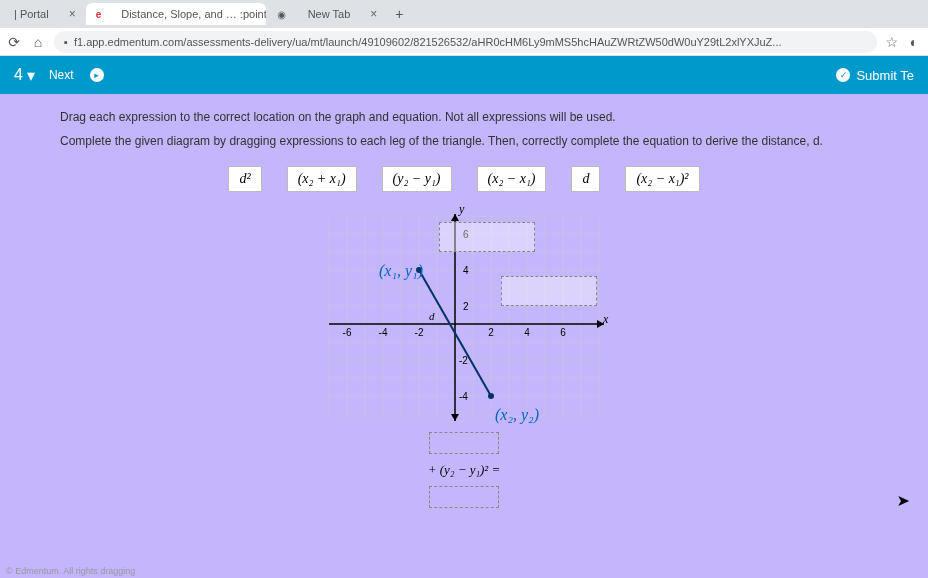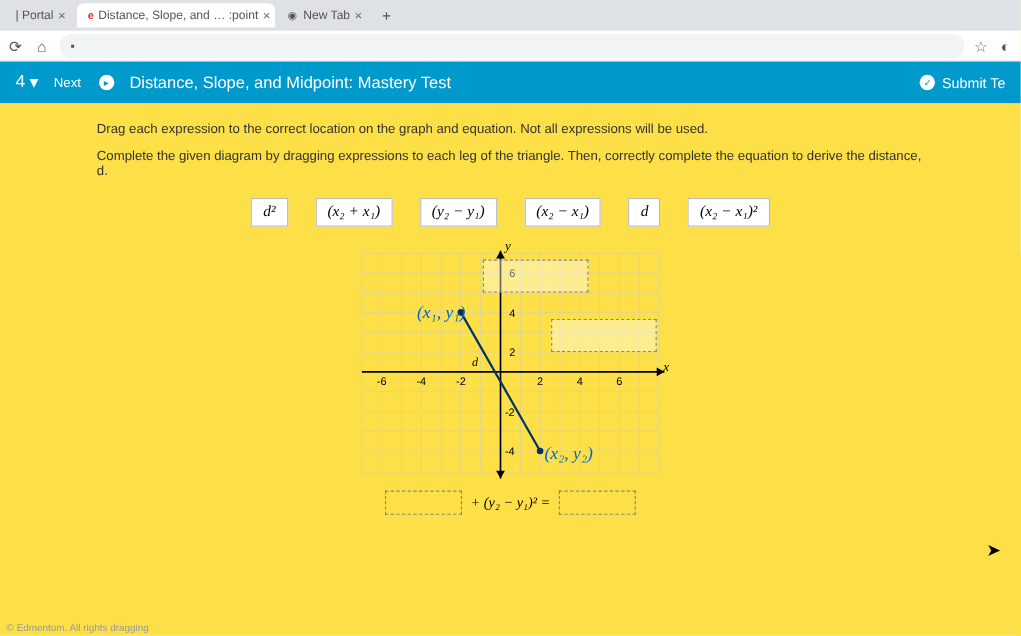--- a/index.html
+++ b/index.html
@@ -1,52 +1,52 @@
 <!DOCTYPE html>
 <html><head>
 <meta charset="utf-8">
 <style>
   * { box-sizing: border-box; margin: 0; padding: 0; }
   body { font-family: Arial, sans-serif; background: #f5f5f5; width: 928px; height: 578px; overflow: hidden; position: relative; }
   
   .tab-strip { display: flex; align-items: center; background: #dee1e6; height: 28px; padding: 0 4px; }
-  .tab { display: flex; align-items: center; padding: 4px 10px; font-size: 11px; color: #555; border-radius: 6px 6px 0 0; gap: 4px; max-width: 180px; white-space: nowrap; overflow: hidden; }
+  .tab { display: flex; align-items: center; padding: 4px 10px; font-size: 11px; color: #555; border-radius: 6px 6px 0 0; gap: 20px; max-width: 180px; white-space: nowrap; overflow: hidden; }
   .tab.active { background: #fff; }
   .tab-close { font-size: 12px; color: #666; cursor: pointer; }
   .tab-icon { width: 12px; height: 12px; display: inline-flex; align-items: center; justify-content: center; font-size: 10px; }
   .plus { padding: 0 8px; font-size: 14px; color: #555; cursor: pointer; }
   
   .nav-bar { display: flex; align-items: center; background: #fff; height: 28px; padding: 0 6px; gap: 8px; border-bottom: 1px solid #ddd; }
   .nav-icon { width: 16px; height: 16px; display: flex; align-items: center; justify-content: center; color: #555; font-size: 14px; }
   .addr { flex: 1; display: flex; align-items: center; background: #f1f3f4; border-radius: 12px; height: 22px; padding: 0 10px; font-size: 11px; color: #555; gap: 6px; overflow: hidden; white-space: nowrap; }
   .star { color: #666; font-size: 14px; }
   
   .app-header { display: flex; align-items: center; background: #0099cc; color: #fff; height: 38px; padding: 0 14px; gap: 14px; }
   .qnum { font-size: 16px; display: flex; align-items: center; gap: 4px; }
   .next-btn { display: flex; align-items: center; gap: 16px; font-size: 12px; cursor: pointer; }
   .next-circle { width: 14px; height: 14px; border-radius: 50%; background: #fff; color: #0099cc; display: flex; align-items: center; justify-content: center; font-size: 9px; }
   .title { font-size: 15px; }
   .submit { margin-left: auto; display: flex; align-items: center; gap: 6px; font-size: 13px; }
   .check { width: 14px; height: 14px; border-radius: 50%; background: #fff; color: #0099cc; display: flex; align-items: center; justify-content: center; font-size: 9px; }
   
-  .content { background: #fde047; margin: 0; padding: 16px 88px; height: calc(100% - 94px); position: relative; }
+  .content { background: #c4b5fd; margin: 0; padding: 16px 60px; height: calc(100% - 94px); position: relative; }
   .instr { font-size: 12px; color: #333; margin-bottom: 10px; }
   
   .tokens { display: flex; justify-content: center; gap: 25px; margin: 18px 0 14px; }
   .token { border: 1px solid #bbb; padding: 4px 10px; font-size: 14px; background: #fff; cursor: grab; font-family: 'Times New Roman', serif; font-style: italic; }
   
   .diagram { display: flex; flex-direction: column; align-items: center; margin-top: 4px; }
   .graph-box { position: relative; width: 290px; height: 220px; }
   .grid-svg { position: absolute; top: 0; left: 0; }
   .axis-lbl { position: absolute; font-style: italic; font-size: 12px; font-family: 'Times New Roman', serif; }
   .pt-lbl { position: absolute; font-size: 16px; font-style: italic; font-family: 'Times New Roman', serif; color: #0066cc; }
   .d-lbl { position: absolute; font-size: 11px; font-style: italic; font-family: 'Times New Roman', serif; }
   .dropzone { position: absolute; border: 1.5px dashed #888; background: rgba(255,255,255,0.4); }
   
-  .eqrow { display: flex; align-items: center; gap: 8px; margin-top: 6px; font-size: 13px; font-family: 'Times New Roman', serif; font-style: italic; }
+  .eqrow { display: flex; align-items: center; gap: 8px; margin-top: 6px; font-size: 13px; font-family: 'Times New Roman', serif; font-style: italic; flex-direction: column; }
   .eqdrop { border: 1.5px dashed #888; width: 70px; height: 22px; }
   
   .footer { position: absolute; bottom: 2px; left: 6px; font-size: 9px; color: #999; }
   .cursor-img { position: absolute; right: 18px; bottom: 68px; font-size: 16px; color: #000; }
 </style>
 </head>
 <body>
 
 <div class="tab-strip">
   <div class="tab">
@@ -64,35 +64,35 @@
     <span class="tab-close">×</span>
   </div>
   <span class="plus">+</span>
 </div>
 
 <div class="nav-bar">
   <span class="nav-icon">⟳</span>
   <span class="nav-icon">⌂</span>
   <div class="addr">
     <span>▪</span>
+    <span>f1.app.edmentum.com/assessments-delivery/ua/mt/launch/49109602/821526532/aHR0cHM6Ly9mMS5hcHAuZWRtZW50dW0uY29tL2xlYXJuZ...</span>
   </div>
   <span class="star">☆</span>
   <span class="nav-icon">◐</span>
 </div>
 
 <div class="app-header">
   <div class="qnum">
     <span>4</span>
     <span>▾</span>
   </div>
   <div class="next-btn">
     <span>Next</span>
     <span class="next-circle">▸</span>
   </div>
-  <div class="title">Distance, Slope, and Midpoint: Mastery Test</div>
   <div class="submit">
     <span class="check">✓</span>
     <span>Submit Te</span>
   </div>
 </div>
 
 <div class="content">
   <p class="instr">Drag each expression to the correct location on the graph and equation. Not all expressions will be used.</p>
   <p class="instr">Complete the given diagram by dragging expressions to each leg of the triangle. Then, correctly complete the equation to derive the distance, d.</p>
 
@@ -159,21 +159,21 @@
         <text x="244" y="130" font-size="10" text-anchor="middle">6</text>
         <text x="144" y="32" font-size="10">6</text>
         <text x="144" y="68" font-size="10">4</text>
         <text x="144" y="104" font-size="10">2</text>
         <text x="140" y="158" font-size="10">-2</text>
         <text x="140" y="194" font-size="10">-4</text>
       </svg>
       <span class="axis-lbl" style="left:140px;top:-4px">y</span>
       <span class="axis-lbl" style="left:284px;top:106px">x</span>
       <span class="pt-lbl" style="left:60px;top:56px">(x₁, y₁)</span>
-      <span class="pt-lbl" style="left:176px;top:184px">(x₂, y₂)</span>
+      <span class="pt-lbl" style="left:176px;top:200px">(x₂, y₂)</span>
       <span class="d-lbl" style="left:110px;top:104px">d</span>
 
       <div class="dropzone" style="left:120px;top:16px;width:96px;height:30px"></div>
       <div class="dropzone" style="left:182px;top:70px;width:96px;height:30px"></div>
     </div>
 
     <div class="eqrow">
       <div class="eqdrop"></div>
       <span>+ (y₂ − y₁)² =</span>
       <div class="eqdrop"></div>

